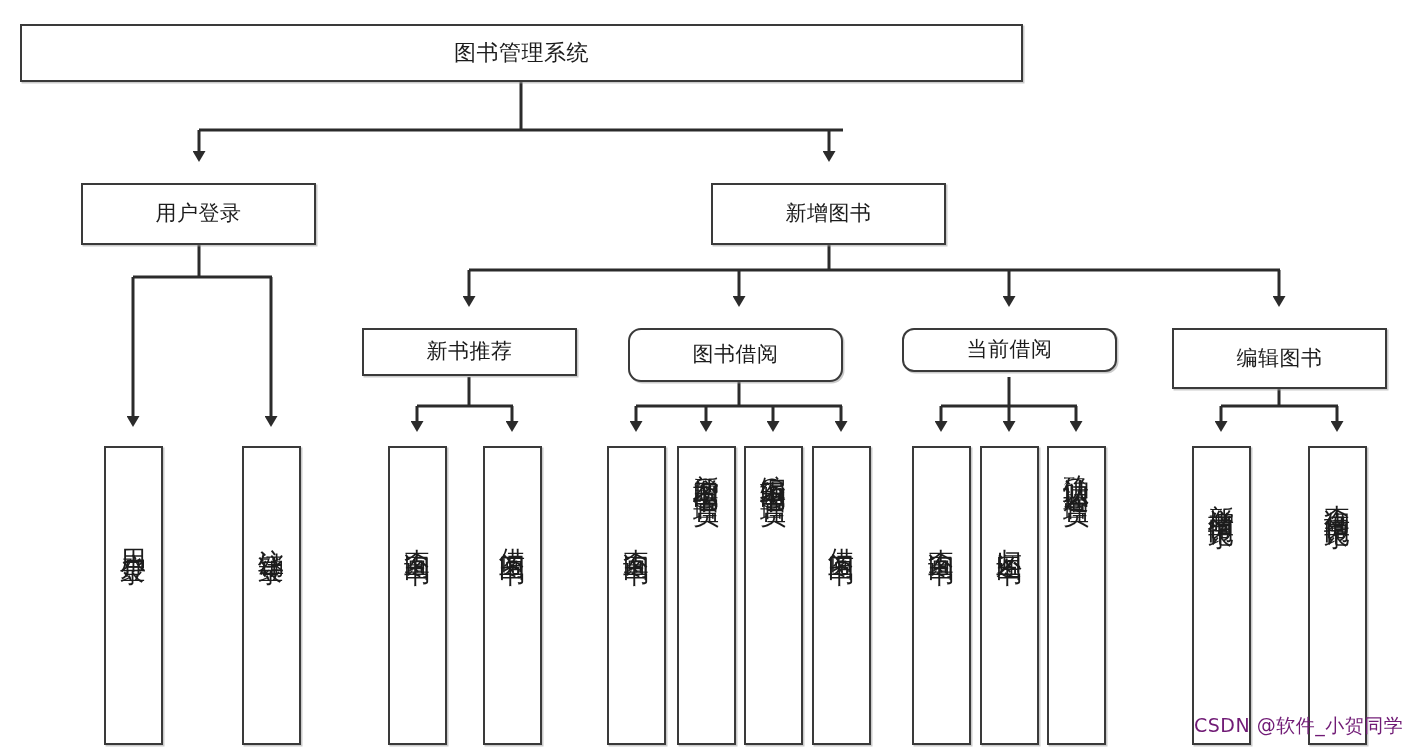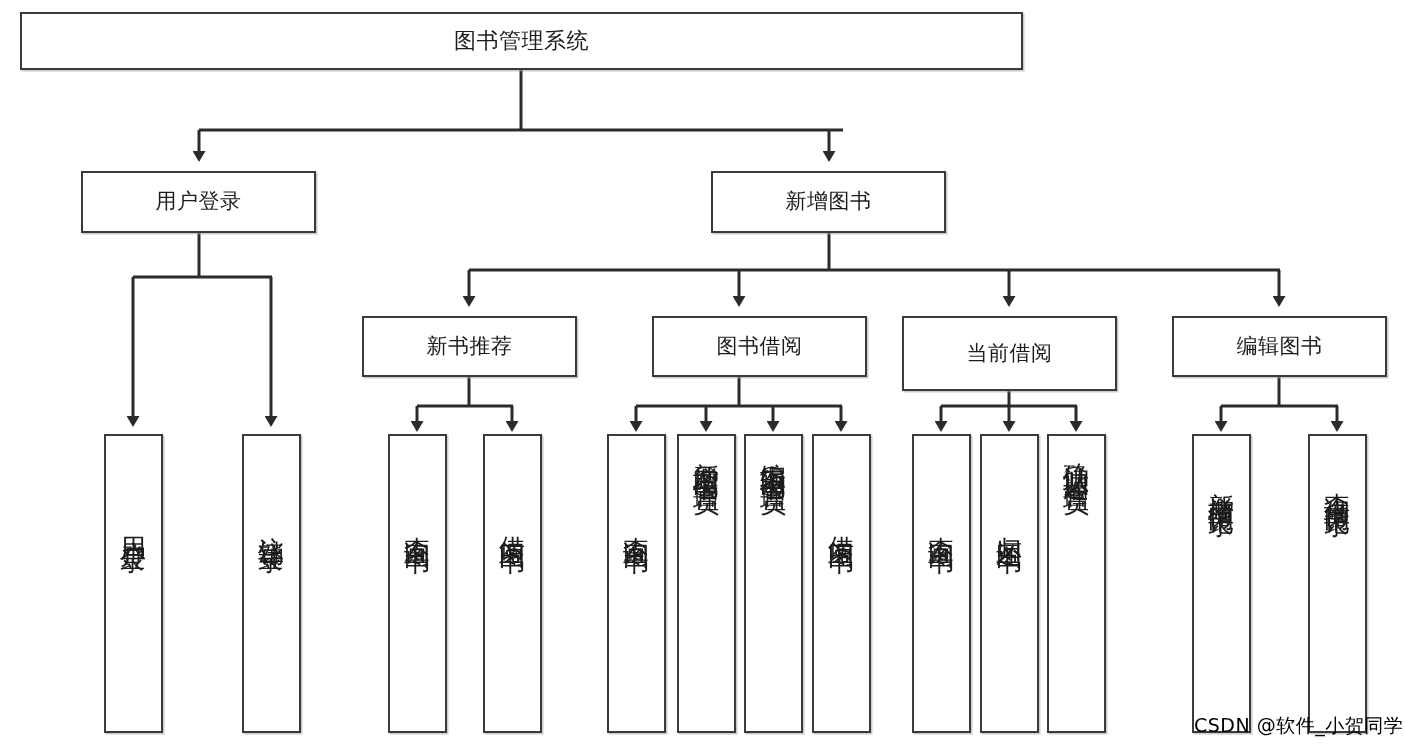--- a/index.html
+++ b/index.html
@@ -29,20 +29,21 @@
   .node {
     position: absolute;
     box-sizing: border-box;
     background: #ffffff;
     border: 2px solid #3a3a3a;
     box-shadow: 1.5px 1.5px 0 0 rgba(160,160,160,0.55);
     display: flex;
     align-items: center;
     justify-content: center;
     color: #1c1c1c;
+    margin-top: 12px;
   }
   .node .label {
     display: block;
     text-align: center;
     line-height: 1.12;
     letter-spacing: 0.5px;
   }
   
   .node.horiz .label {
     font-size: 21px;
@@ -59,21 +60,21 @@
   .node.vert .label {
     writing-mode: vertical-rl;
     text-orientation: upright;
     font-size: 26px;
     line-height: 1.0;
     letter-spacing: 4px;
     max-height: 100%;
   }
   .watermark {
     position: absolute;
-    color: #000000;
+    color: #701a75;
     font-size: 19px;
     white-space: nowrap;
     letter-spacing: 0.5px;
     font-family: "DejaVu Sans", "Liberation Sans", sans-serif;
   }
 </style>
 </head>
 <body>
 
 <div id="canvas">
@@ -133,29 +134,29 @@
   </div>
 
   <div class="node horiz" style="left:81px; top:171px; width:235px; height:62px;">
     <span class="label">用户登录</span>
   </div>
 
   <div class="node horiz" style="left:711px; top:171px; width:235px; height:62px;">
     <span class="label">新增图书</span>
   </div>
 
-  <div class="node horiz" style="left:362px; top:316px; width:215px; height:61px;font-family:Liberation Serif, serif;">
+  <div class="node horiz" style="left:362px; top:316px; width:215px; height:48px;font-family:Liberation Serif, serif;">
     <span class="label">新书推荐</span>
   </div>
 
-  <div class="node horiz" style="left:652px; top:316px; width:215px; height:61px;">
+  <div class="node horiz" style="left:628px; top:316px; width:215px; height:54px;border-radius:13px;">
     <span class="label">图书借阅</span>
   </div>
 
-  <div class="node horiz" style="left:902px; top:316px; width:215px; height:75px;">
+  <div class="node horiz" style="left:902px; top:316px; width:215px; height:44px;border-radius:12px;">
     <span class="label">当前借阅</span>
   </div>
 
   <div class="node horiz" style="left:1172px; top:316px; width:215px; height:61px;">
     <span class="label">编辑图书</span>
   </div>
 
   <div class="node vert" style="left:104px; top:434px; width:59px; height:299px; padding-top:80px;">
     <span class="label">用户登录</span>
   </div>

